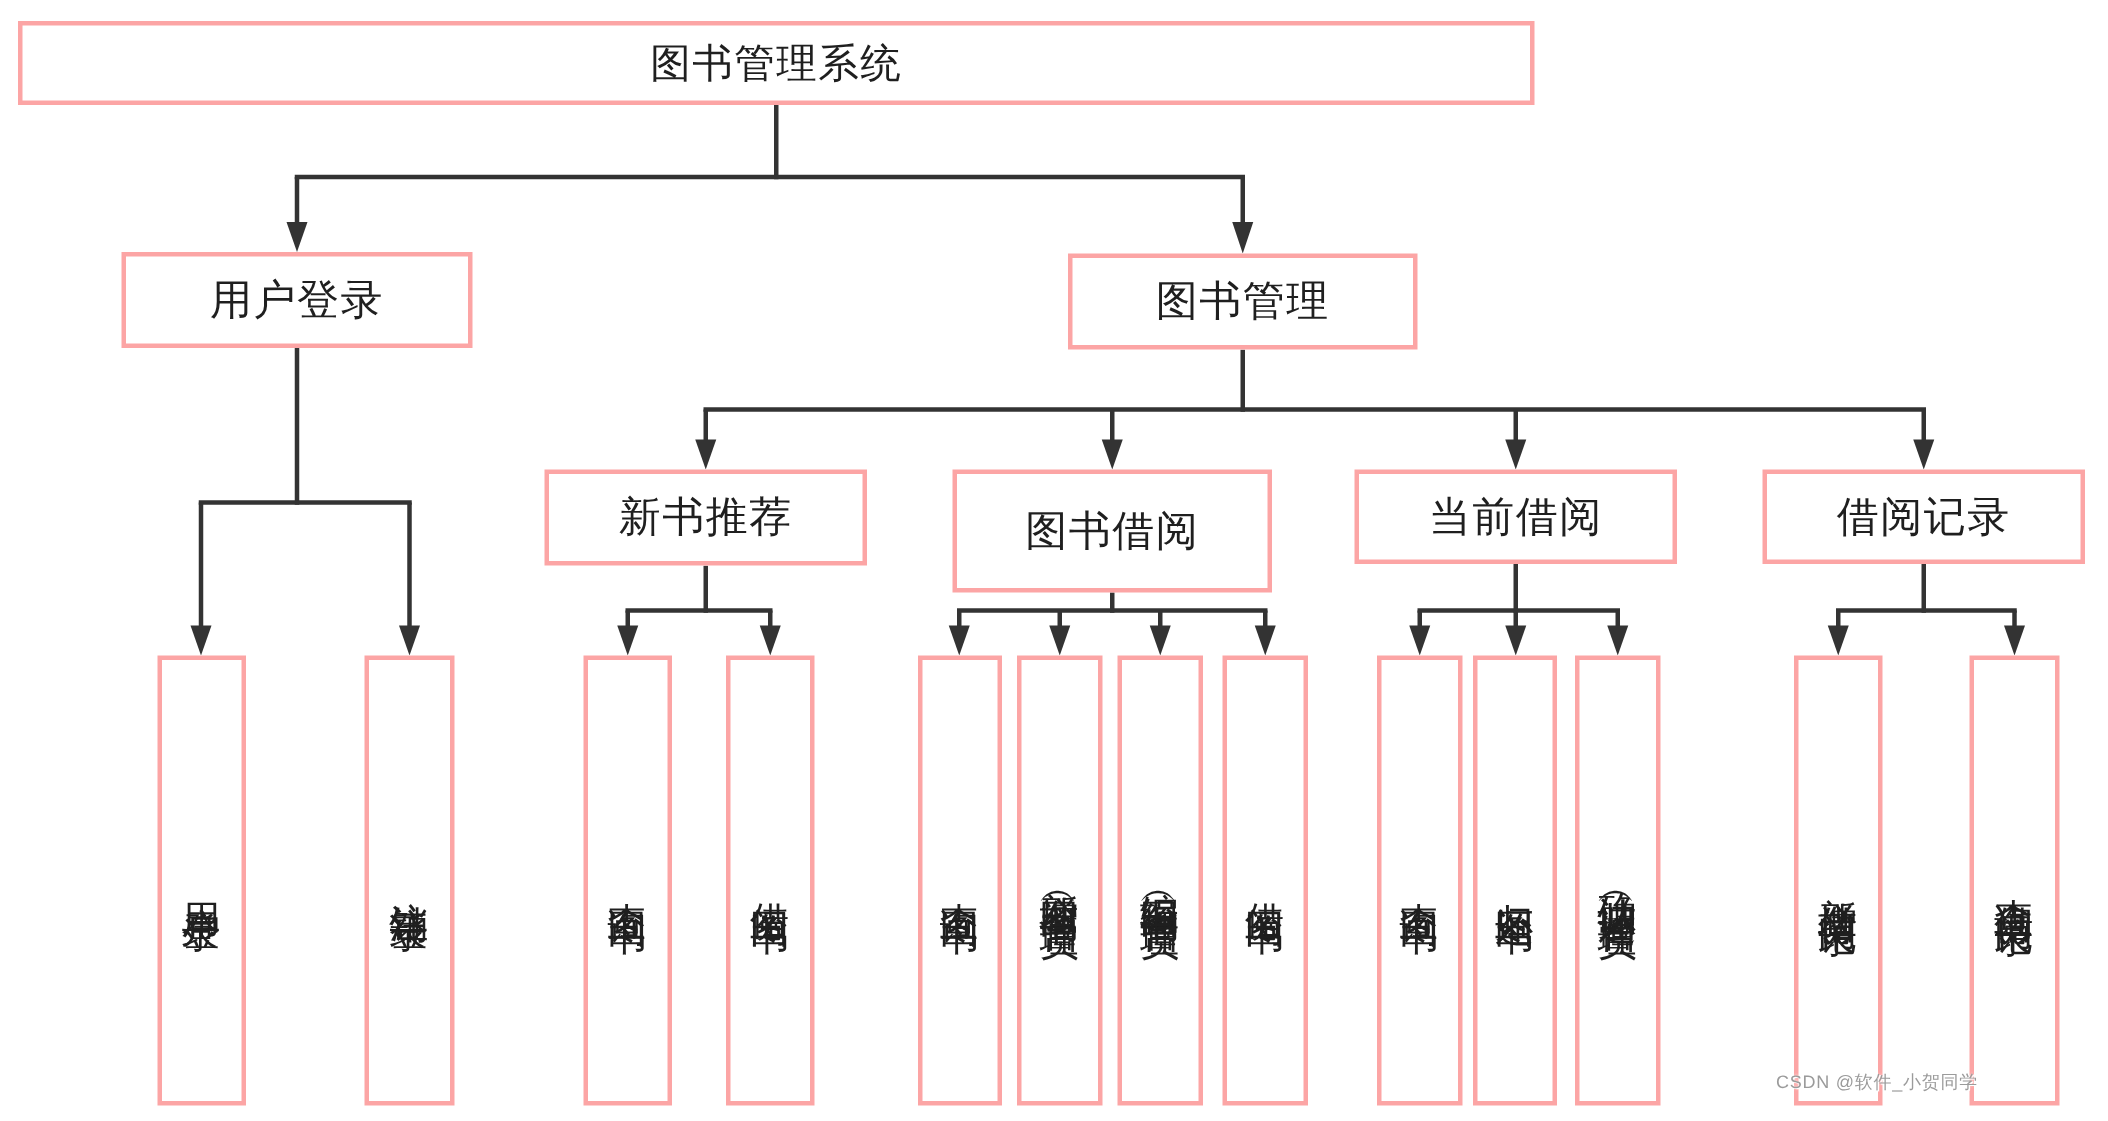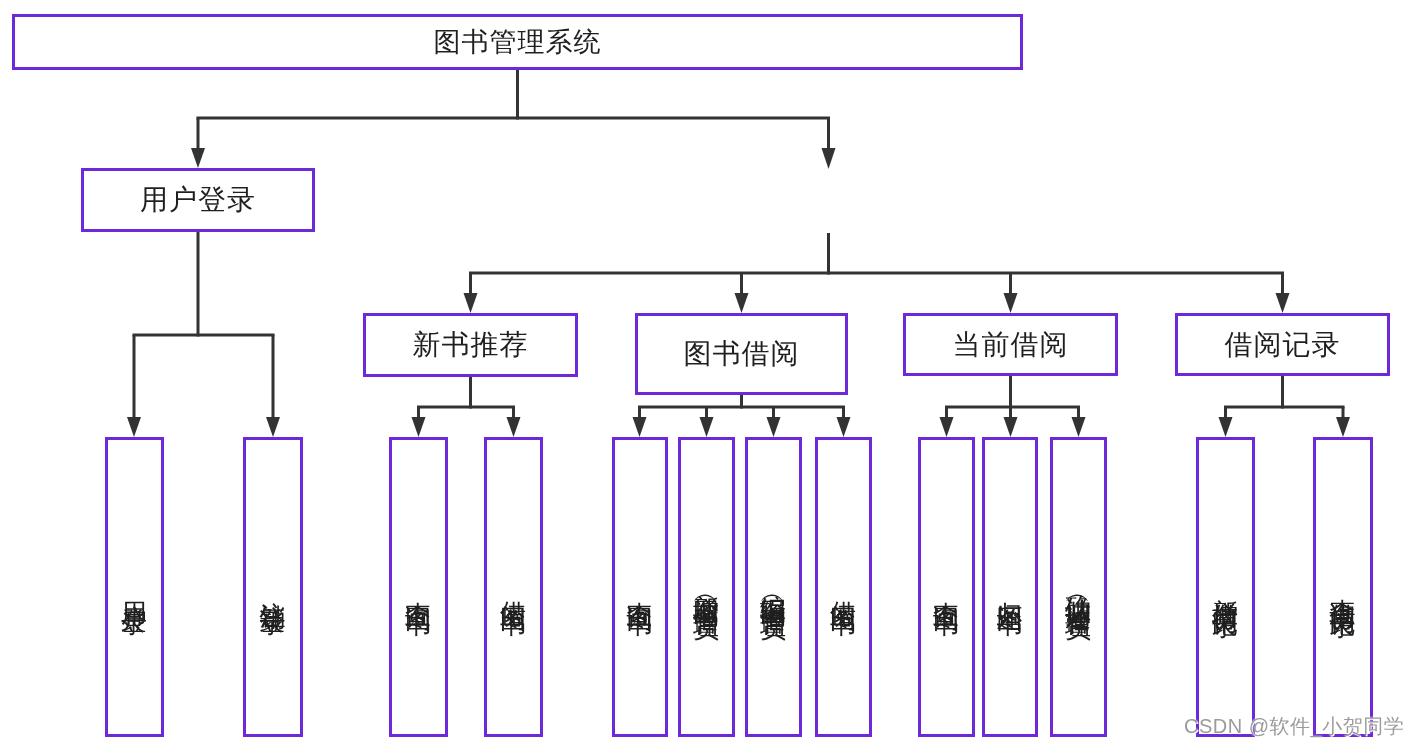--- a/index.html
+++ b/index.html
@@ -19,21 +19,21 @@
     position: absolute;
     left: 0;
     top: 0;
     width: 1405px;
     height: 747px;
     pointer-events: none;
   }
   .node {
     position: absolute;
     box-sizing: border-box;
-    border: 3px solid #6d28d9;
+    border: 3px solid #fca5a5;
     background: #ffffff;
     display: flex;
     align-items: center;
     justify-content: center;
     color: #1f1f1f;
   }
   .hlabel {
     font-size: 28px;
     letter-spacing: 1px;
     white-space: nowrap;
@@ -46,21 +46,21 @@
     text-orientation: mixed;
     font-size: 26px;
     letter-spacing: 3px;
     line-height: 1;
     white-space: nowrap;
   }
   .watermark {
     position: absolute;
     left: 1184px;
     top: 713px;
-    font-size: 20px;
+    font-size: 12px;
     color: #9b9b9b;
     white-space: nowrap;
     z-index: 5;
     text-shadow: 0 0 2px #ffffff, 1px 1px 0 #ffffff;
     letter-spacing: 0.5px;
   }
   svg line, svg polyline {
     stroke: #333333;
     stroke-width: 3;
   }
@@ -150,20 +150,23 @@
     </g>
   </svg>
 
   <div class="node root" style="left:12px; top:14px; width:1011px; height:56px;">
     <span class="hlabel">图书管理系统</span>
   </div>
 
   <div class="node" style="left:81px; top:168px; width:234px; height:64px;">
     <span class="hlabel">用户登录</span>
   </div>
+  <div class="node" style="left:712px; top:169px; width:233px; height:64px;">
+    <span class="hlabel">图书管理</span>
+  </div>
 
   <div class="node" style="left:363px; top:313px; width:215px; height:64px;text-align:center;">
     <span class="hlabel">新书推荐</span>
   </div>
   <div class="node" style="left:635px; top:313px; width:213px; height:82px;">
     <span class="hlabel">图书借阅</span>
   </div>
   <div class="node" style="left:903px; top:313px; width:215px; height:63px;">
     <span class="hlabel">当前借阅</span>
   </div>

